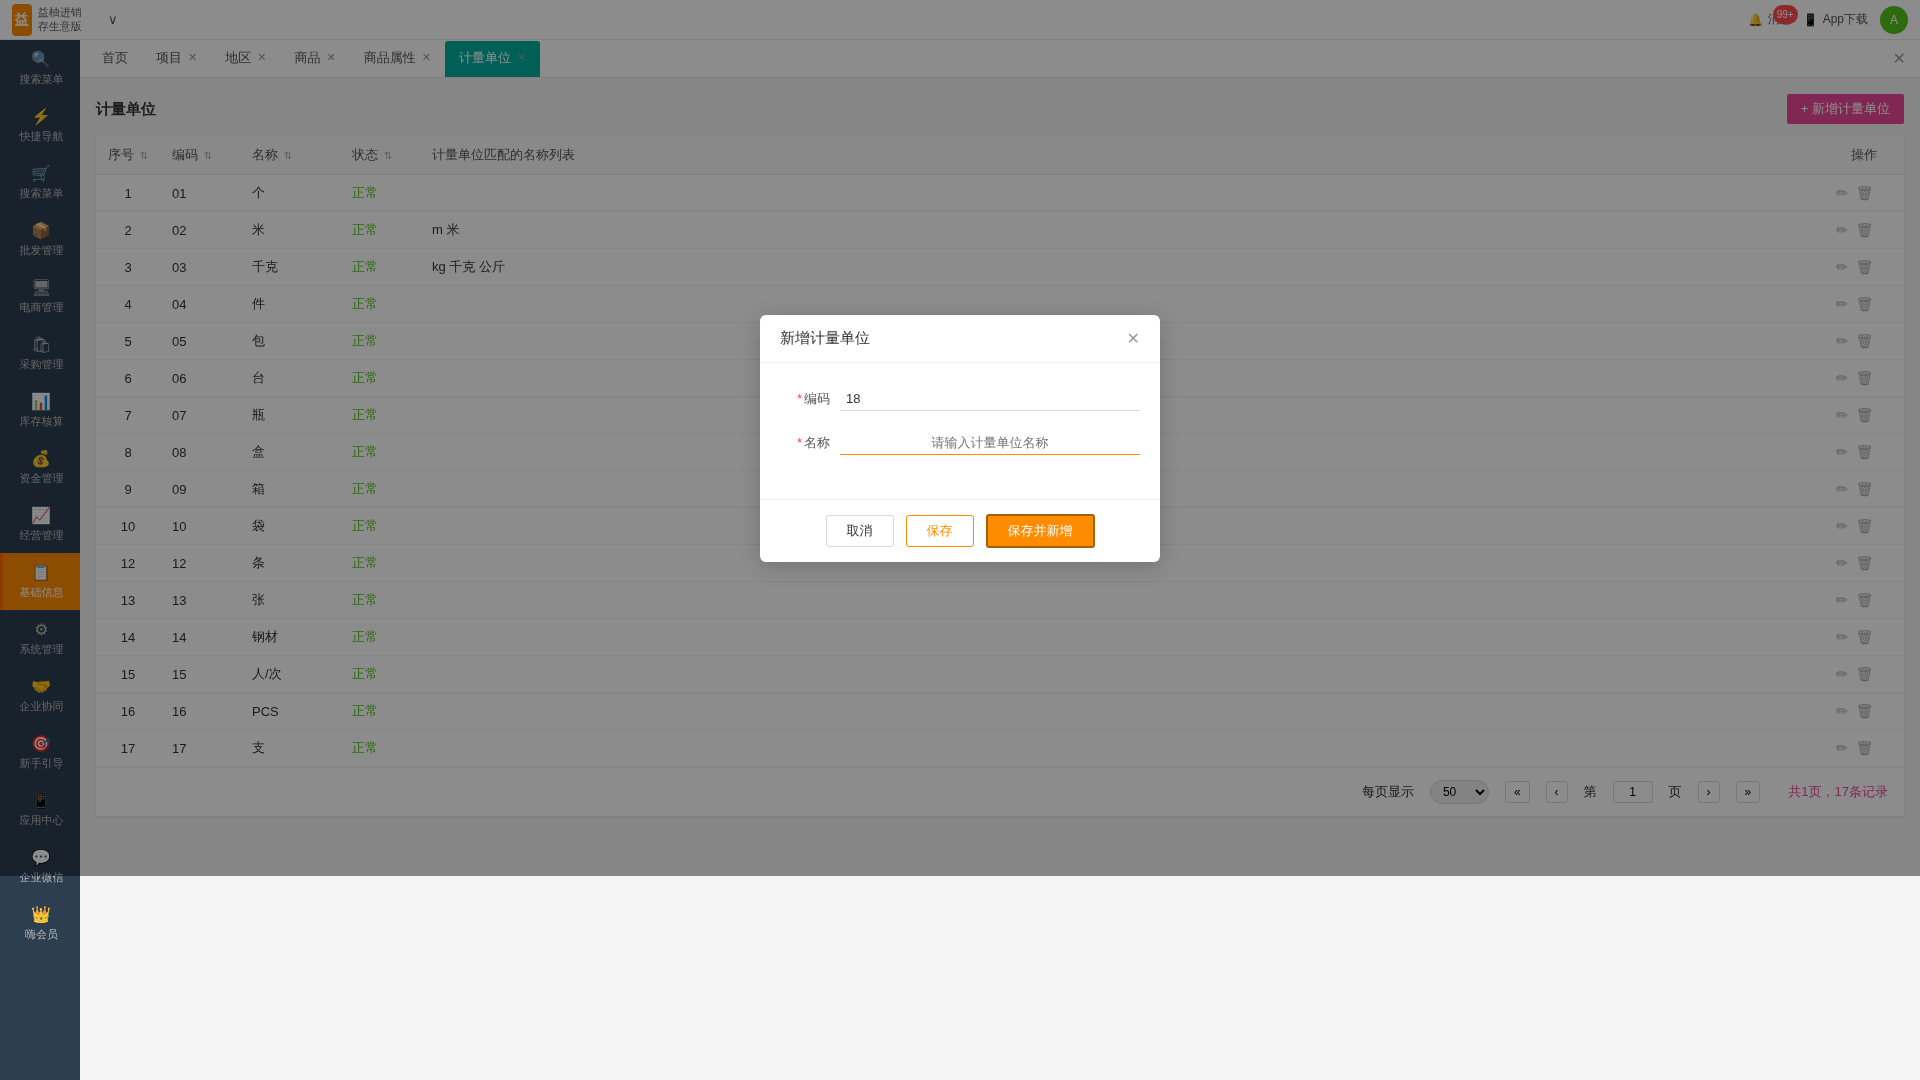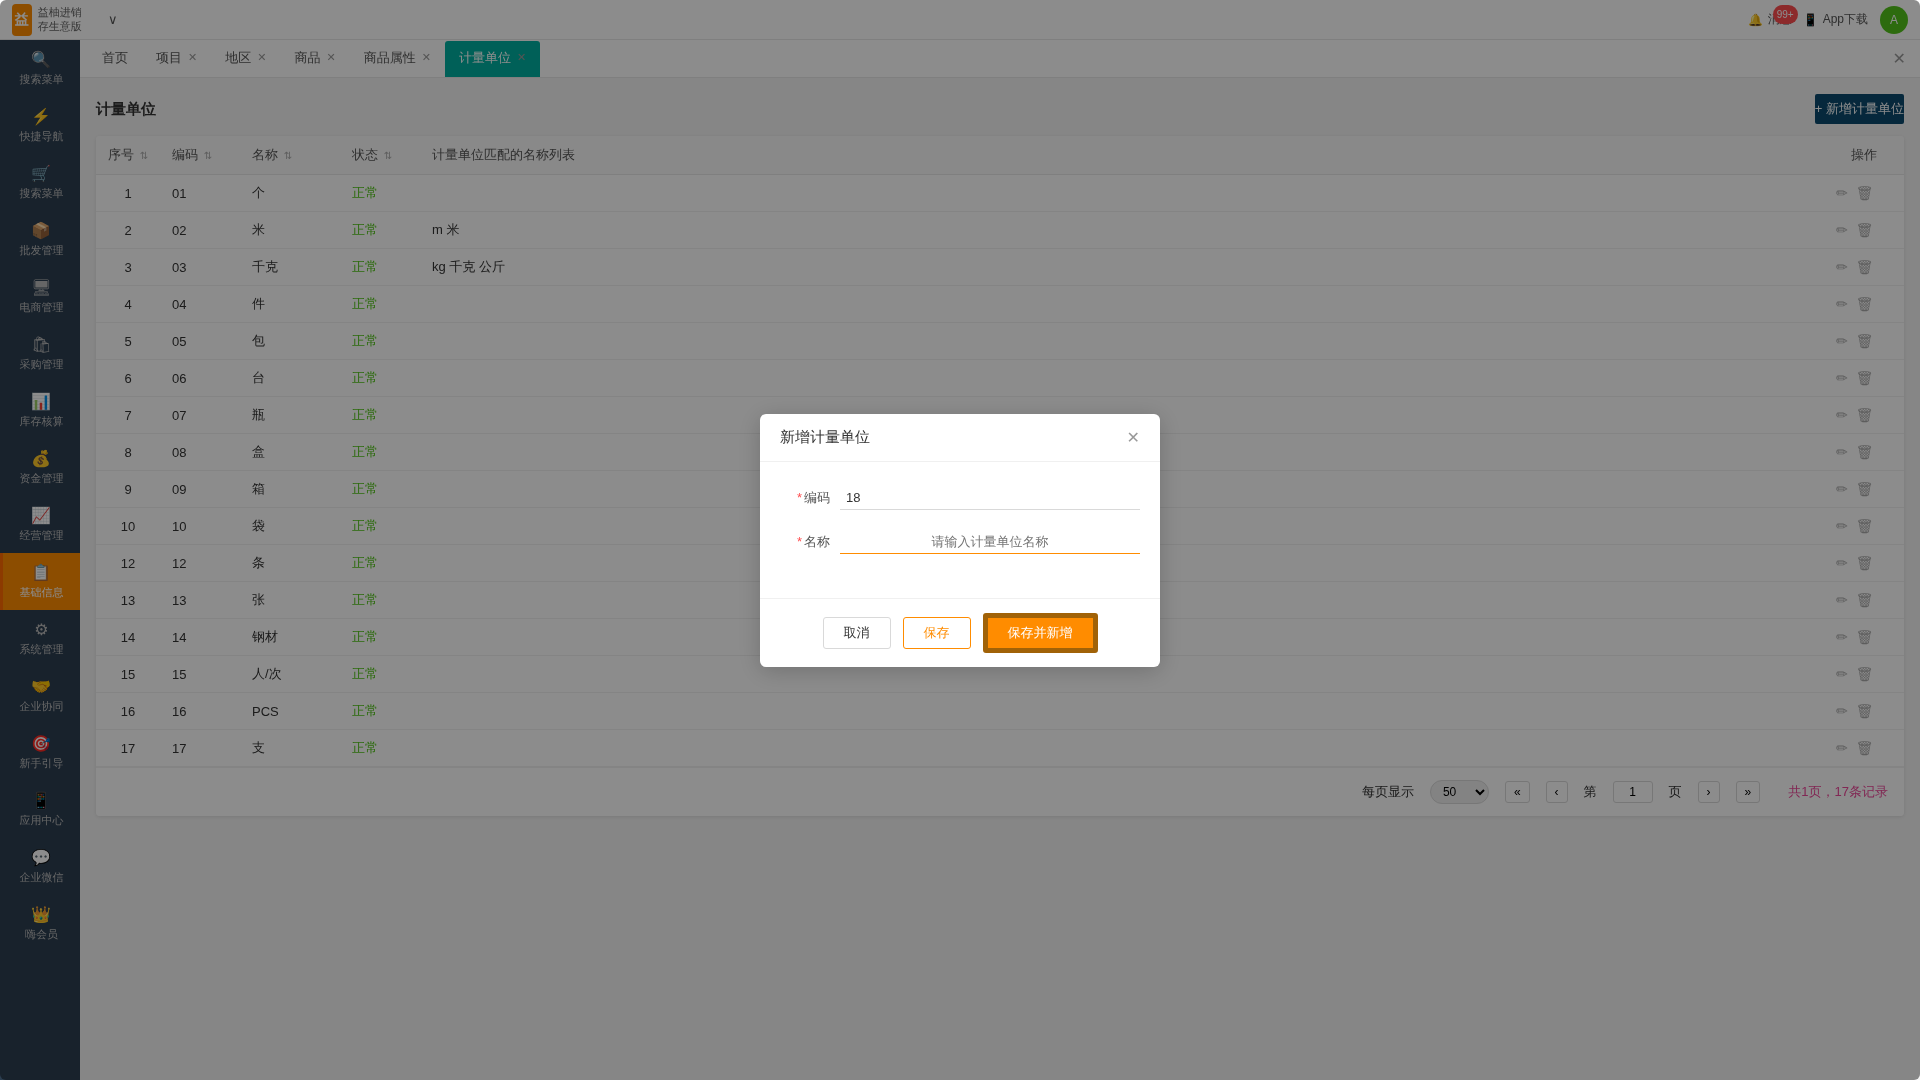--- a/index.html
+++ b/index.html
@@ -38,58 +38,58 @@
     .tab-bar { display: flex; align-items: center; background: #fff; border-bottom: 1px solid #e8e8e8; padding: 0 8px; flex-shrink: 0; height: 38px; }
     .tab-item { display: flex; align-items: center; gap: 4px; padding: 8px 14px; cursor: pointer; border-bottom: 2px solid transparent; font-size: 13px; color: #555; white-space: nowrap; }
     .tab-item.active { color: #fff; background: #00b0a0; border-bottom: 2px solid #00b0a0; border-radius: 3px 3px 0 0; }
     .tab-close { font-size: 11px; color: #999; cursor: pointer; margin-left: 2px; }
     .tab-close-right { margin-left: auto; font-size: 16px; color: #999; cursor: pointer; padding: 0 6px; }
 
     
     .page-content { flex: 1; padding: 16px; overflow: auto; background: #f5f5f5; }
     .page-header { display: flex; align-items: center; justify-content: space-between; margin-bottom: 12px; }
     .page-title { font-size: 15px; font-weight: bold; color: #333; }
-    .add-btn { background: #0c4a6e; color: #fff; border: none; padding: 6px 0; border-radius: 2px; cursor: pointer; font-size: 13px; }
+    .add-btn { background: #ec4899; color: #fff; border: none; padding: 6px 14px; border-radius: 2px; cursor: pointer; font-size: 13px; }
 
     
     .table-wrapper { background: #fff; border-radius: 4px; overflow: hidden; box-shadow: 0 1px 4px rgba(0,0,0,0.1); }
     table { width: 100%; border-collapse: collapse; }
     thead tr { background: #fafafa; }
     th { padding: 10px 12px; text-align: left; font-weight: 500; color: #555; border-bottom: 1px solid #e8e8e8; font-size: 13px; white-space: nowrap; }
     td { padding: 9px 12px; border-bottom: 1px solid #f0f0f0; font-size: 13px; color: #333; }
     .status-normal { color: #52c41a; }
     .action-btns { display: flex; gap: 8px; }
     .action-btn { cursor: pointer; color: #aaa; font-size: 14px; }
     .sort-icon { color: #aaa; font-size: 10px; margin-left: 2px; }
 
     
     .pagination { display: flex; align-items: center; justify-content: flex-end; padding: 12px 16px; background: #fff; border-top: 1px solid #f0f0f0; gap: 16px; font-size: 13px; }
     .page-size-select { border: 1px solid #d9d9d9; border-radius: 12px; padding: 3px 8px; font-size: 12px; cursor: pointer; }
     .page-btn { border: 1px solid #d9d9d9; border-radius: 3px; padding: 3px 8px; cursor: pointer; background: #fff; font-size: 12px; }
     .page-input { border: 1px solid #d9d9d9; border-radius: 3px; padding: 3px 6px; width: 40px; text-align: center; font-size: 12px; }
     .page-info { color: #ec4899; font-size: 13px; margin-left: 12px; }
 
     
-    .overlay { position: fixed; top: 0; left: 0; width: 1920px; height: 1080px; background: rgba(0,0,0,0.45); z-index: 100; display: flex; align-items: center; justify-content: center; border-radius: 6px; }
+    .overlay { position: fixed; top: 0; left: 0; width: 1920px; height: 876px; background: rgba(0,0,0,0.45); z-index: 100; display: flex; align-items: center; justify-content: center; }
 
     
     .modal { background: #fff; border-radius: 6px; width: 400px; box-shadow: 0 4px 24px rgba(0,0,0,0.2); overflow: hidden; }
     .modal-header { display: flex; align-items: center; justify-content: space-between; padding: 14px 20px; border-bottom: 1px solid #f0f0f0; }
     .modal-title { font-size: 15px; font-weight: 500; color: #333; }
     .modal-close { cursor: pointer; color: #999; font-size: 16px; }
     .modal-body { padding: 24px 20px; }
     .form-row { display: flex; align-items: center; margin-bottom: 20px; }
     .form-label { width: 60px; text-align: right; font-size: 13px; color: #555; flex-shrink: 0; padding-right: 10px; }
     .required { color: #ff4d4f; margin-right: 2px; }
     .form-input { flex: 1; border: none; border-bottom: 1px solid #d9d9d9; padding: 4px 6px; font-size: 13px; outline: none; color: #333; }
     .form-input.active-border { border-bottom-color: #ff8c00; text-align: center; }
     .modal-footer { display: flex; align-items: center; justify-content: center; gap: 12px; padding: 14px 20px; border-top: 1px solid #f0f0f0; }
     .btn-cancel { background: #fff; color: #333; border: 1px solid #d9d9d9; padding: 6px 20px; border-radius: 3px; cursor: pointer; font-size: 13px; }
     .btn-save { background: #fff; color: #ff8c00; border: 1px solid #ff8c00; padding: 6px 20px; border-radius: 3px; cursor: pointer; font-size: 13px; }
-    .btn-save-new { background: #ff8c00; color: #fff; border: 5px solid #a16207; padding: 6px 20px; border-radius: 3px; cursor: pointer; font-size: 13px; }
+    .btn-save-new { background: #ff8c00; color: #fff; border: 2px solid #a16207; padding: 6px 20px; border-radius: 3px; cursor: pointer; font-size: 13px; }
 
     .number-col { width: 60px; text-align: center; }
     .code-col { width: 80px; }
     .name-col { width: 100px; }
     .status-col { width: 80px; }
     .match-col { flex: 1; }
     .op-col { width: 80px; text-align: center; }
   </style>
 </head>
 <body>

